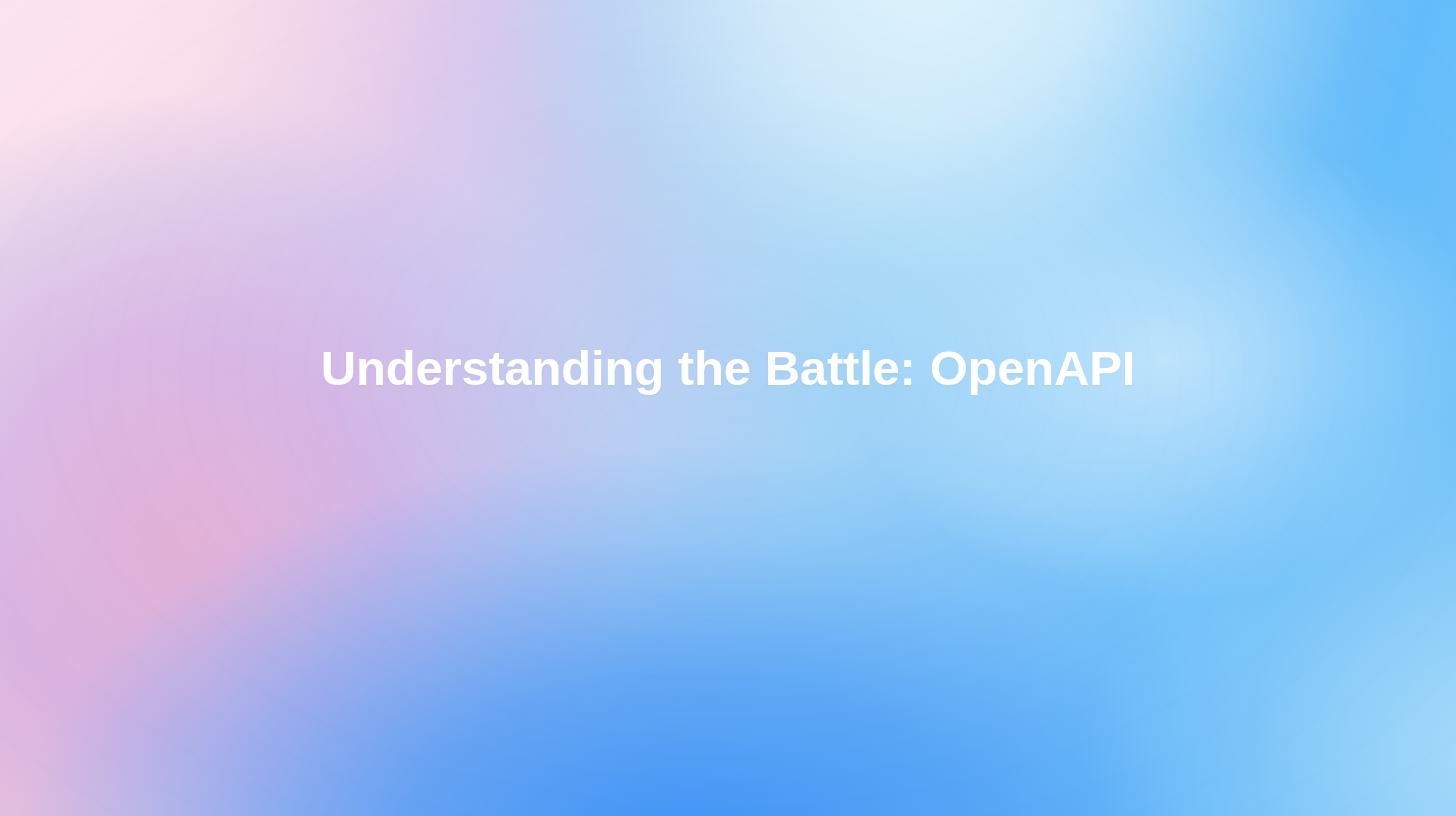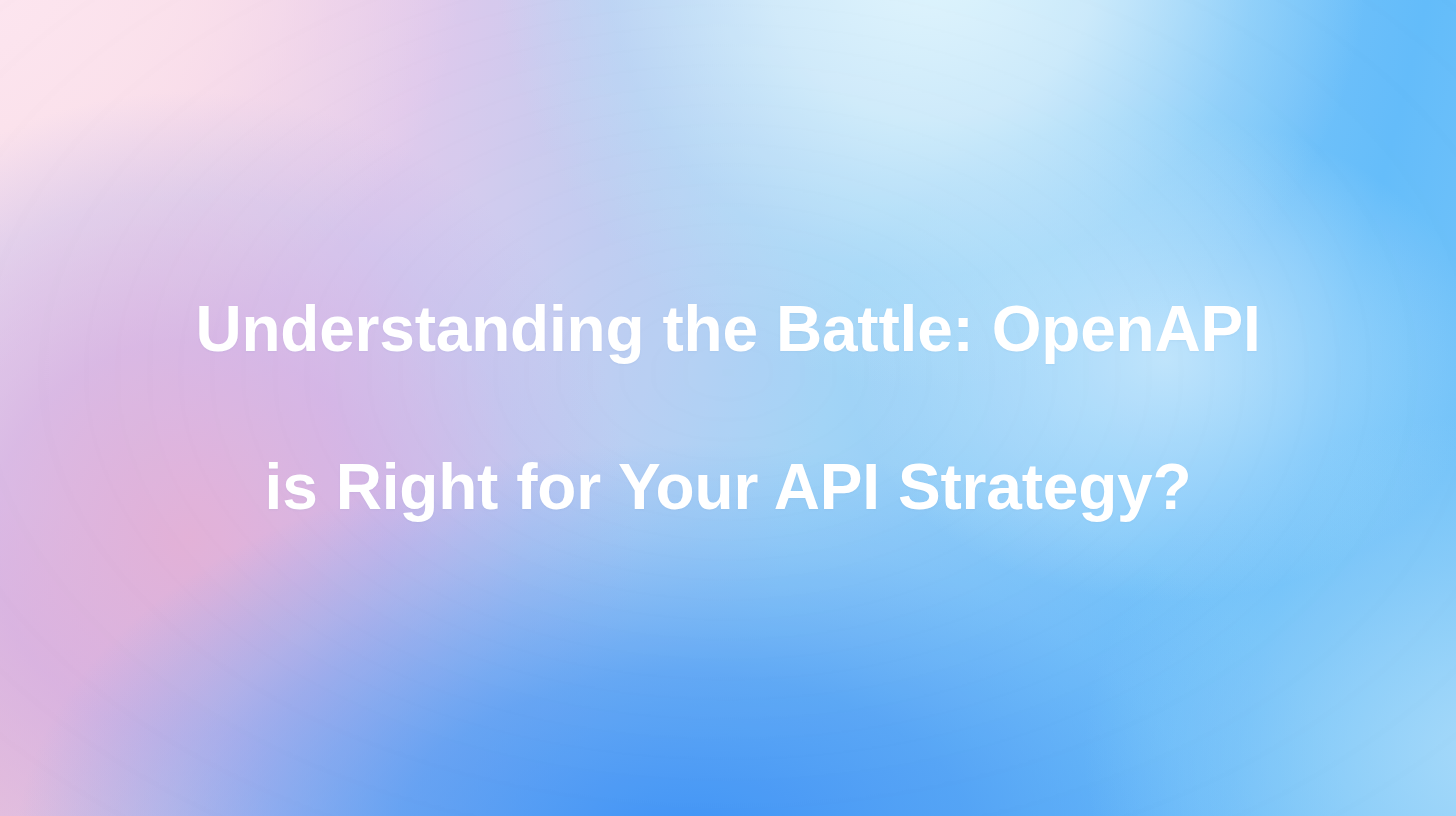--- a/index.html
+++ b/index.html
@@ -101,38 +101,37 @@
     width: 1400px;
     padding: 0 28px;
     box-sizing: border-box;
     text-align: center;
   }
 
   #hero-title {
     margin: 18px;
     color: #ffffff;
     font-family: "Liberation Sans", sans-serif;
-    font-size: 64px;
+    font-size: 49px;
     font-weight: bold;
     line-height: 79px;
     letter-spacing: -0.2px;
     word-spacing: 0.5px;
     text-rendering: optimizeLegibility;
     text-shadow: 0 1px 2px rgba(110,150,200,0.10);
   }
 </style>
 </head>
 <body>
 
 <div id="hero-banner">
 
   <div id="gradient-backdrop"></div>
   <div id="gradient-softener"></div>
 
   <div id="title-block">
     <h1 id="hero-title">
       <span>Understanding the Battle: OpenAPI</span><br>
       <br>
-      <span>is Right for Your API Strategy?</span>
     </h1>
   </div>
 
 </div>
 
 </body></html>

